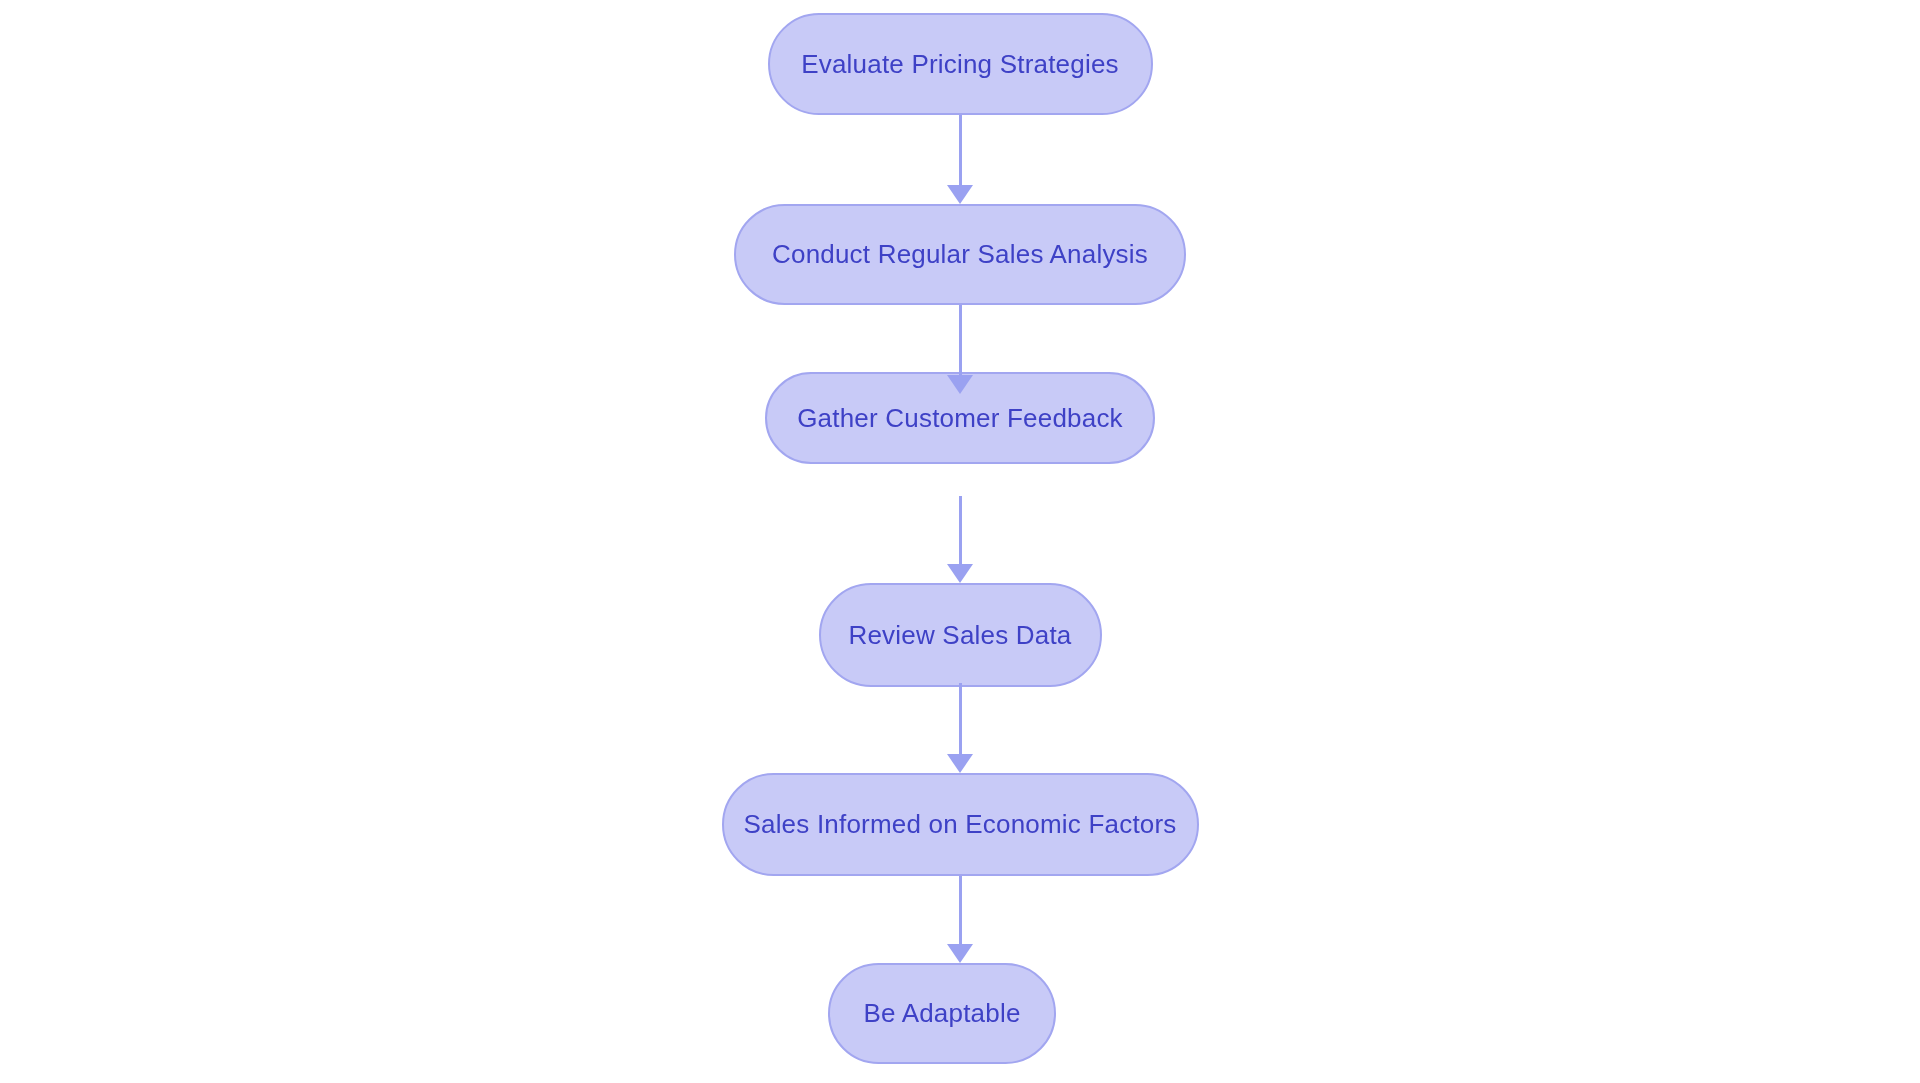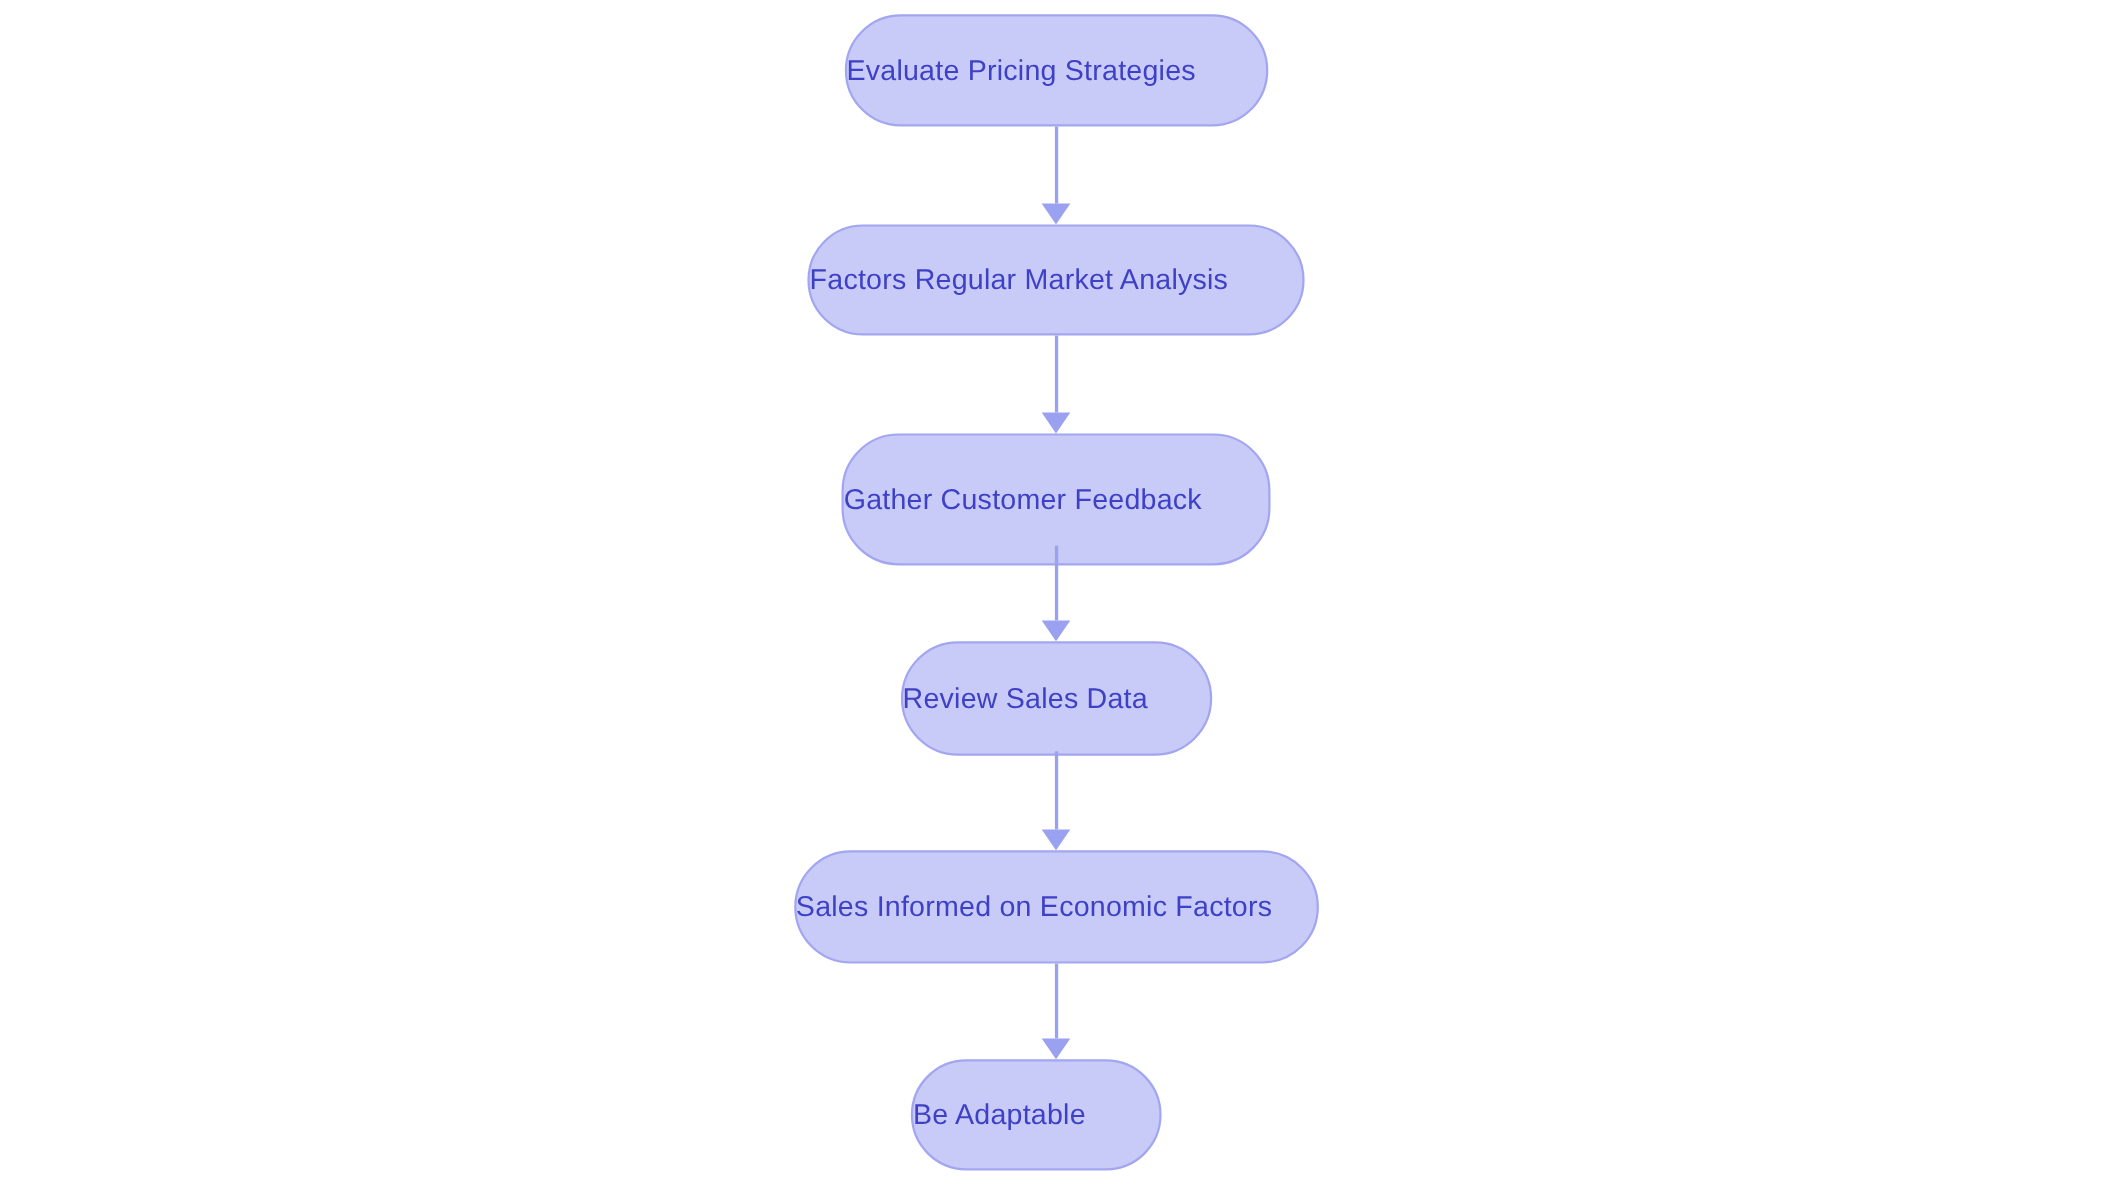--- a/index.html
+++ b/index.html
@@ -18,20 +18,21 @@
     position: relative;
     width: 1920px;
     height: 1083px;
     background: var(--canvas-bg);
     overflow: hidden;
   }
   .node {
     position: absolute;
     display: flex;
     align-items: center;
+    justify-content: center;
     background: var(--node-fill);
     border: 2px solid var(--node-border);
     border-radius: 52px;
   }
   .node-label {
     color: var(--node-text);
     font-size: 26px;
     letter-spacing: 0.2px;
     white-space: nowrap;
   }
@@ -57,23 +58,23 @@
   }
 </style>
 </head>
 <body>
 
 <div class="canvas">
     <div class="node" style="top: 13px; left: 767.5px; width: 385px; height: 102px;">
     <span class="node-label">Evaluate Pricing Strategies</span>
   </div>
     <div class="node" style="top: 204px; left: 734px; width: 452px; height: 101px;">
-    <span class="node-label">Factors Regular Market Analysis</span>
+    <span class="node-label">Conduct Regular Sales Analysis</span>
   </div>
-    <div class="node" style="top: 394px; left: 765px; width: 390px; height: 120px;">
+    <div class="node" style="top: 372px; left: 765px; width: 390px; height: 92px;">
     <span class="node-label">Gather Customer Feedback</span>
   </div>
     <div class="node" style="top: 583px; left: 818.5px; width: 283px; height: 104px;">
     <span class="node-label">Review Sales Data</span>
   </div>
     <div class="node" style="top: 773px; left: 721.5px; width: 477px; height: 103px;">
     <span class="node-label">Sales Informed on Economic Factors</span>
   </div>
     <div class="node" style="top: 963px; left: 828px; width: 228px; height: 101px;">
     <span class="node-label">Be Adaptable</span>

